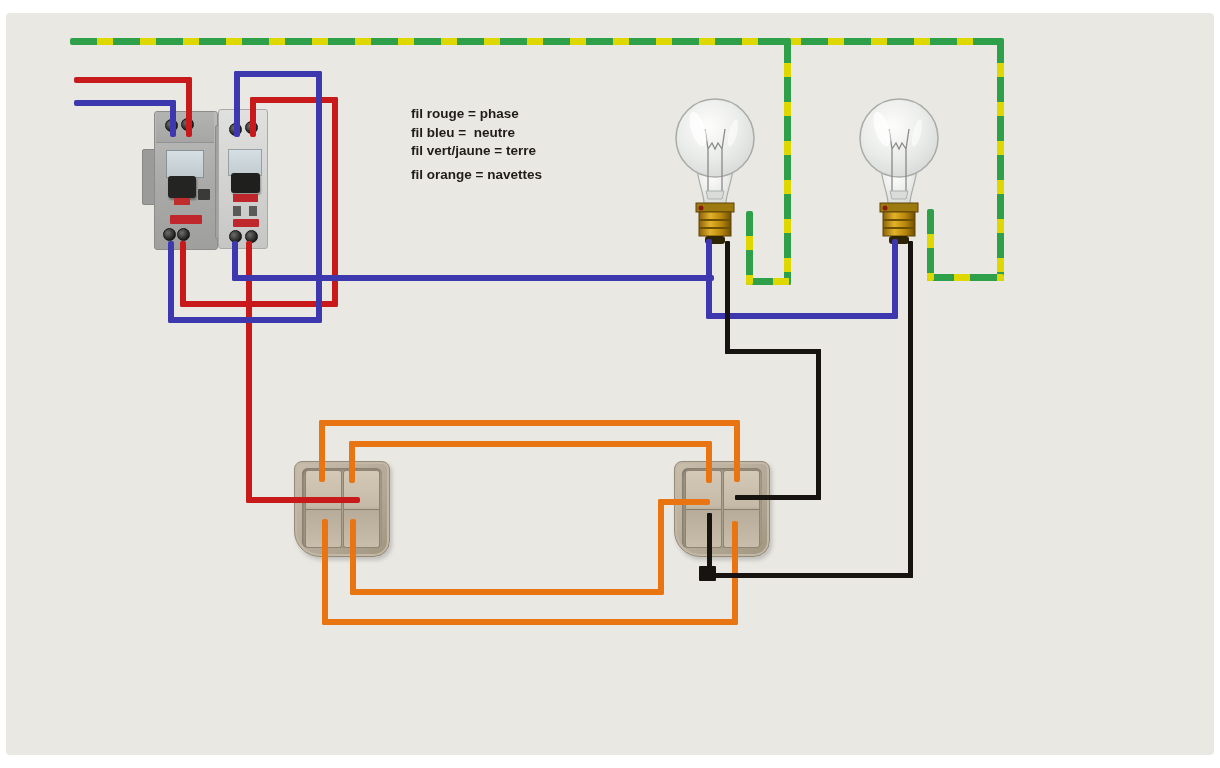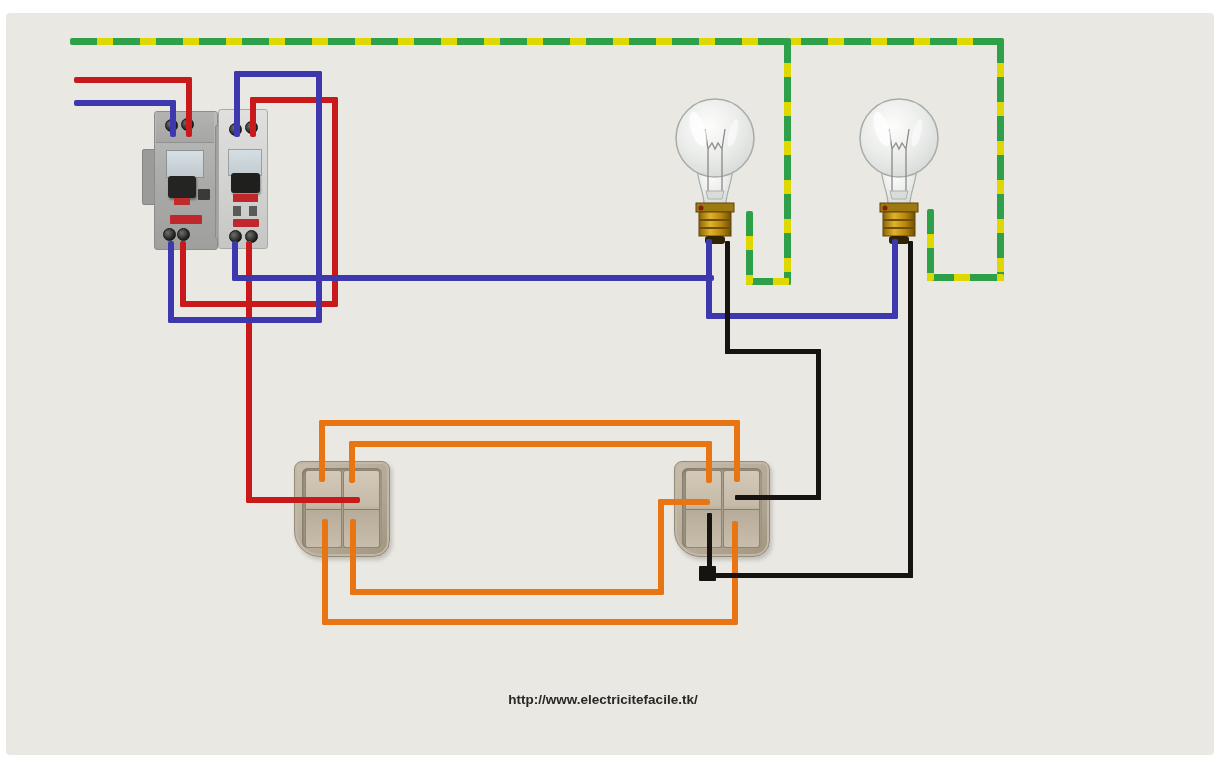--- a/index.html
+++ b/index.html
@@ -194,16 +194,21 @@
         <div class="wire black" style="left: 719px; top: 228px; width: 5px; height: 113px;"></div>
         <div class="wire black" style="left: 719px; top: 336px; width: 96px; height: 5px;"></div>
         <div class="wire black" style="left: 810px; top: 336px; width: 5px; height: 151px;"></div>
         <div class="wire black" style="left: 729px; top: 482px; width: 86px; height: 5px;"></div>
         <div class="wire black" style="left: 902px; top: 228px; width: 5px; height: 337px;"></div>
         <div class="wire black" style="left: 701px; top: 560px; width: 206px; height: 5px;"></div>
         <div class="wire black" style="left: 701px; top: 500px; width: 5px; height: 65px;"></div>
         <div class="wire black" style="left: 693px; top: 553px; width: 17px; height: 15px;"></div>
       </div>
 
-
-    <div id="footer-url">http://www.electricitefacile.tk/</div>
+    <div id="legend">
+      <div class="lline">fil rouge = phase</div>
+      <div class="lline">fil bleu =  neutre</div>
+      <div class="lline">fil vert/jaune = terre</div>
+      <div class="lline gap">fil orange = navettes</div>
+    </div>
+
   </div>
 </div>
 
 </body></html>

